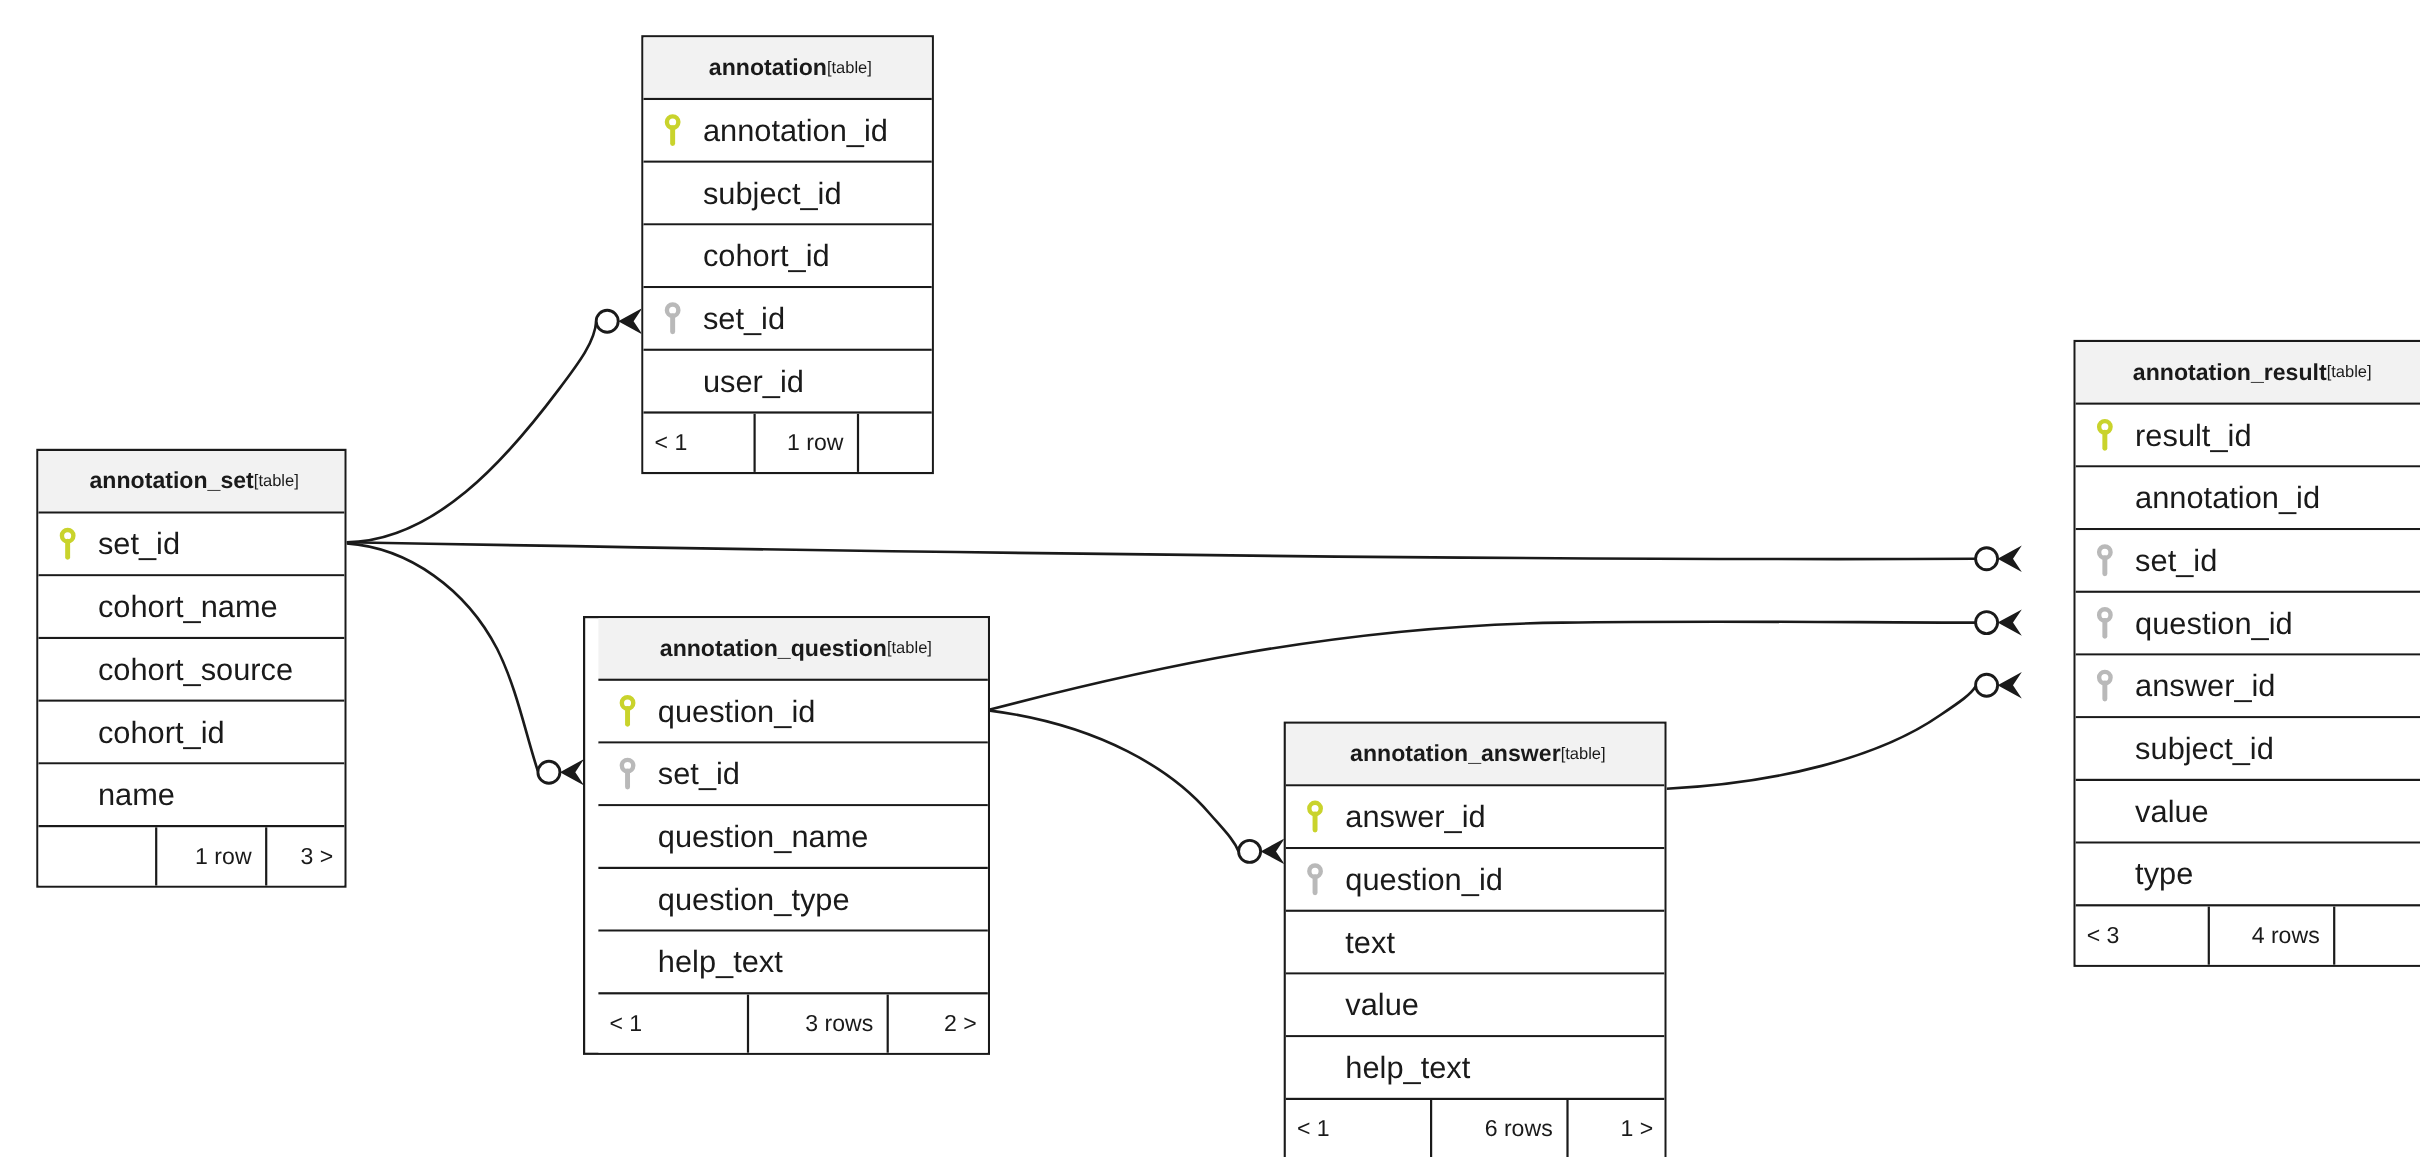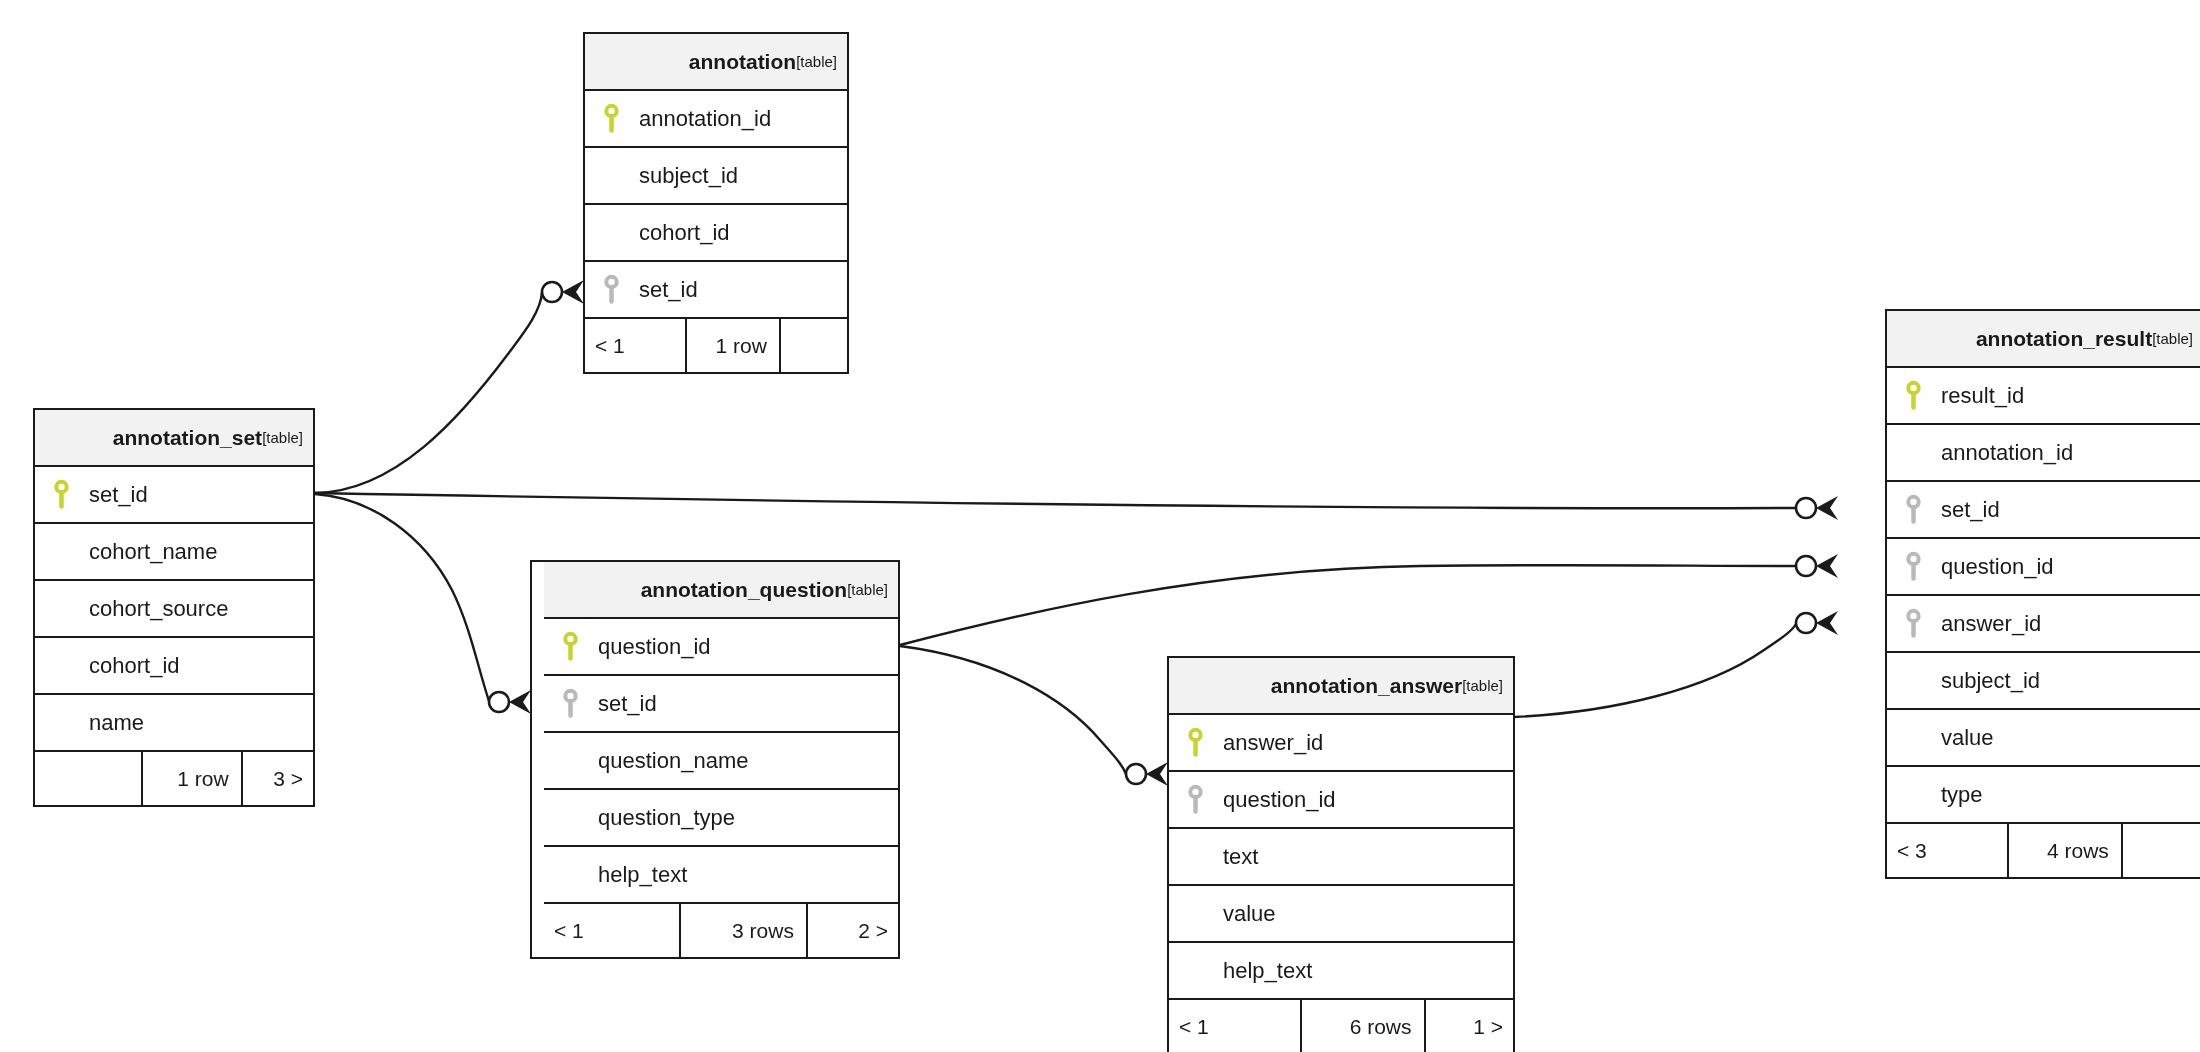--- a/index.html
+++ b/index.html
@@ -11,27 +11,27 @@
   .edge-arrow{fill:#1a1a1a;stroke:none;}
 
   .tbl{position:absolute;background:#ffffff;border:2.5px solid #1a1a1a;box-sizing:border-box;}
   .t-annotation{left:583px;top:32px;width:266px;}
   .t-set{left:33px;top:408px;width:282px;}
   .t-question{left:530px;top:560px;width:370px;padding-left:12px;}
   .t-answer{left:1167px;top:656px;width:348px;}
   .t-result{left:1837px;top:309px;width:320px;margin-left:48px;}
 
   .thead{height:57px;background:#f2f2f2;border-bottom:2.5px solid #1a1a1a;box-sizing:border-box;
-         display:flex;align-items:center;justify-content:flex-end;padding:0 10px 0 15px;}
+         display:flex;align-items:center;justify-content:center;padding:0 10px 0 15px;}
   .tname{font-weight:bold;font-size:21px;}
   .ttag{font-size:15px;}
 
   .trow{height:57px;border-bottom:2.5px solid #1a1a1a;box-sizing:border-box;
         position:relative;display:flex;align-items:center;background:#ffffff;}
-  .cname{padding-left:54px;font-size:22px;}
+  .cname{padding-left:54px;font-size:28px;}
   .keyicon{position:absolute;left:15px;top:50%;transform:translateY(-50%);line-height:0;}
   .pk circle,.pk path{stroke:#c9d32c;}
   .fk circle,.fk path{stroke:#b9b9b9;}
 
   .tfoot{height:53px;box-sizing:border-box;display:flex;font-size:21px;background:#ffffff;}
   .fc{box-sizing:border-box;display:flex;align-items:center;height:100%;}
   .fc-left{width:38%;padding-left:10px;justify-content:flex-start;}
   .fc-mid{width:36%;border-left:2.5px solid #1a1a1a;padding-right:12px;justify-content:flex-end;text-align:center;}
   .fc-right{width:26%;border-left:2.5px solid #1a1a1a;padding-right:10px;justify-content:flex-end;}
 </style>
@@ -101,20 +101,23 @@
     </div>
     <div class="trow">
       <span class="keyicon fk">
         <svg width="23" height="32" viewBox="0 0 23 32">
             <circle cx="11.5" cy="8" r="5.2" fill="none" stroke-width="4"></circle>
             <path d="M11.5 13 V27.5" fill="none" stroke-width="4.5" stroke-linecap="round"></path>
           </svg>
       </span>
       <span class="cname">set_id</span>
     </div>
+    <div class="trow">
+      <span class="cname">user_id</span>
+    </div>
     <div class="tfoot">
       <div class="fc fc-left">&lt; 1</div>
       <div class="fc fc-mid">1 row</div>
       <div class="fc fc-right"></div>
     </div>
   </div>
 
   <div class="tbl t-set">
     <div class="thead">
       <span class="tname">annotation_set</span>

